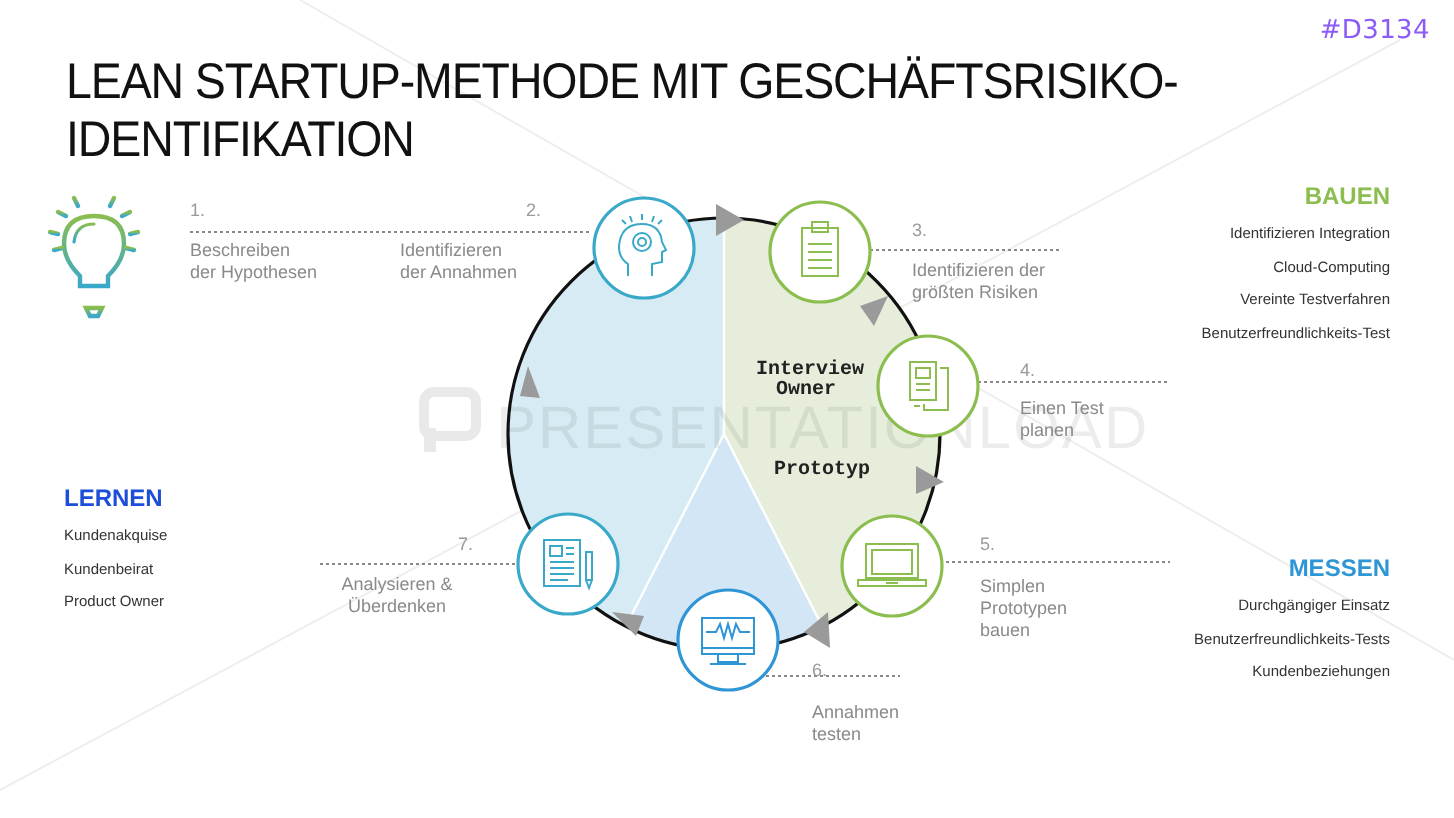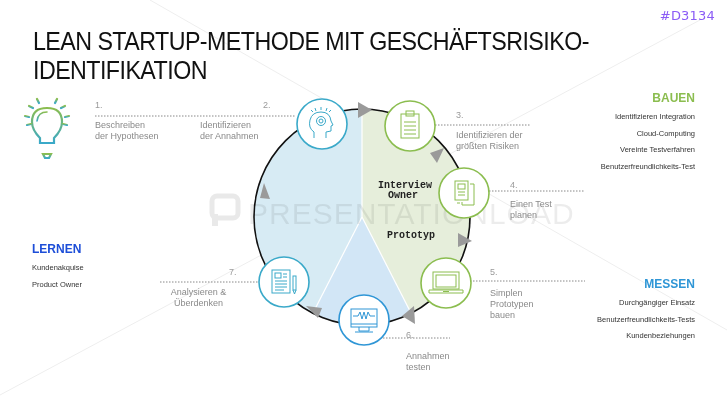--- a/index.html
+++ b/index.html
@@ -218,20 +218,21 @@
 
 <div class="abs stepnum" style="left:229px;top:267px;">7.</div>
 <div class="abs steptxt" style="left:160px;top:287px;width:77px;text-align:center;">
   <div>Analysieren &amp;</div>
   <div>Überdenken</div>
 </div>
 
 <div class="abs" style="left:32px;top:242px;">
   <div class="sidehead" style="color:#1d4ed8;margin-bottom:4px;">LERNEN</div>
   <div class="sideitem">Kundenakquise</div>
+  <div class="sideitem">Kundenbeirat</div>
   <div class="sideitem">Product Owner</div>
 </div>
 
 <div class="abs" style="right:32px;top:91px;text-align:right;">
   <div class="sidehead" style="color:#8bbd4f;margin-bottom:4px;">BAUEN</div>
   <div class="sideitem">Identifizieren Integration</div>
   <div class="sideitem">Cloud-Computing</div>
   <div class="sideitem">Vereinte Testverfahren</div>
   <div class="sideitem">Benutzerfreundlichkeits-Test</div>
 </div>

